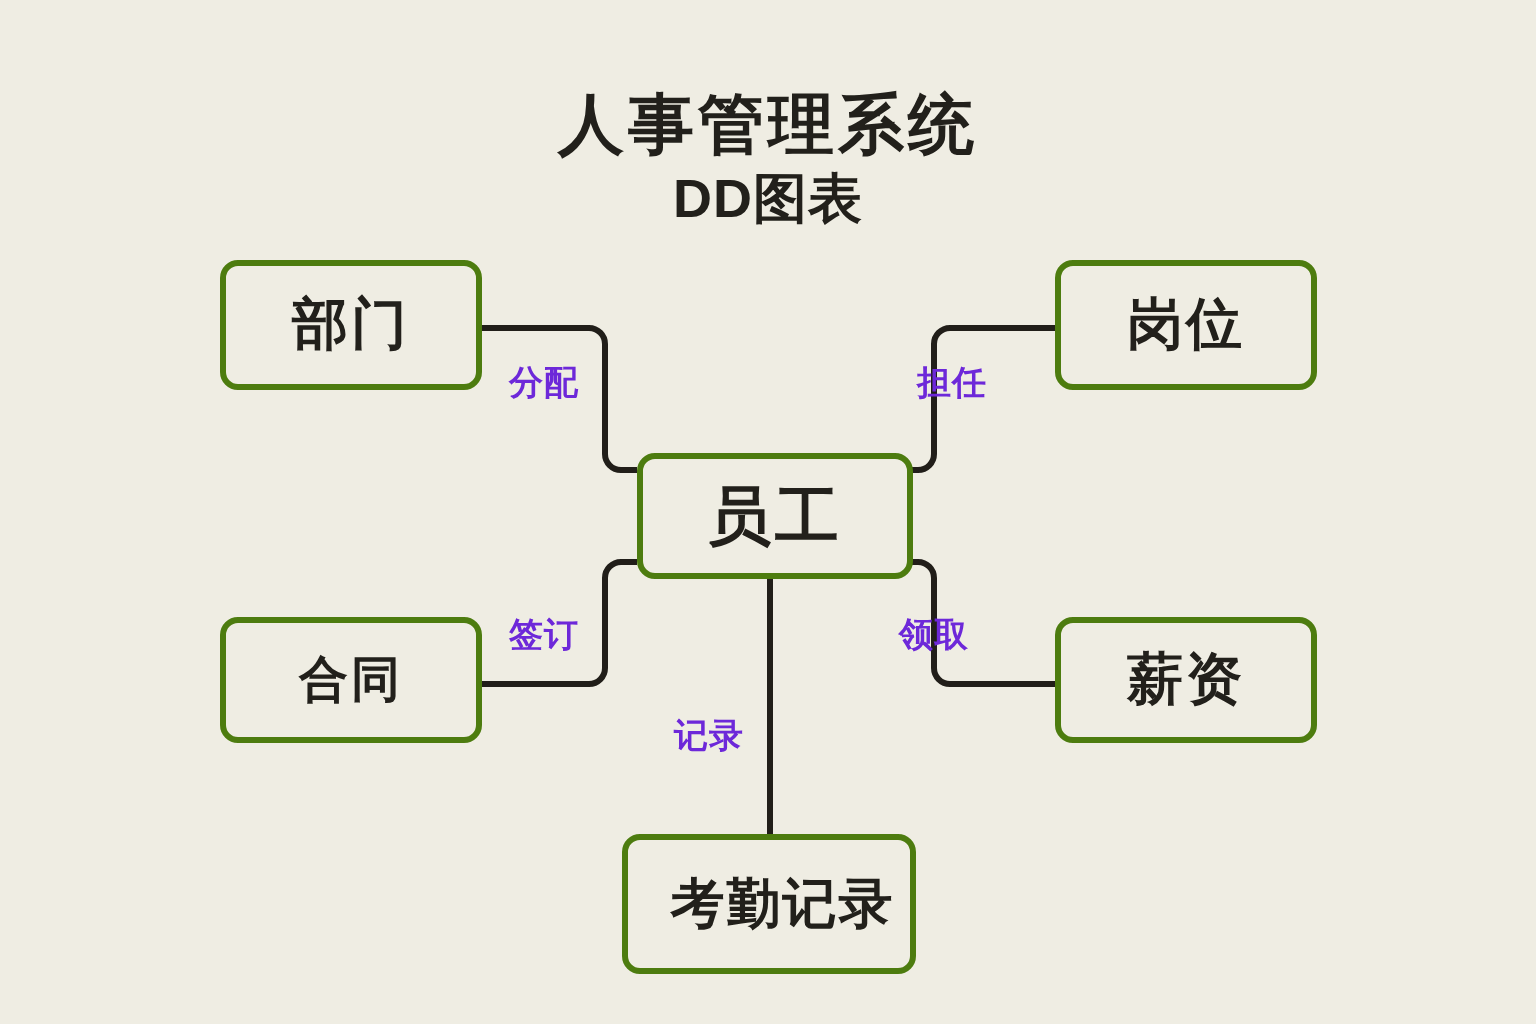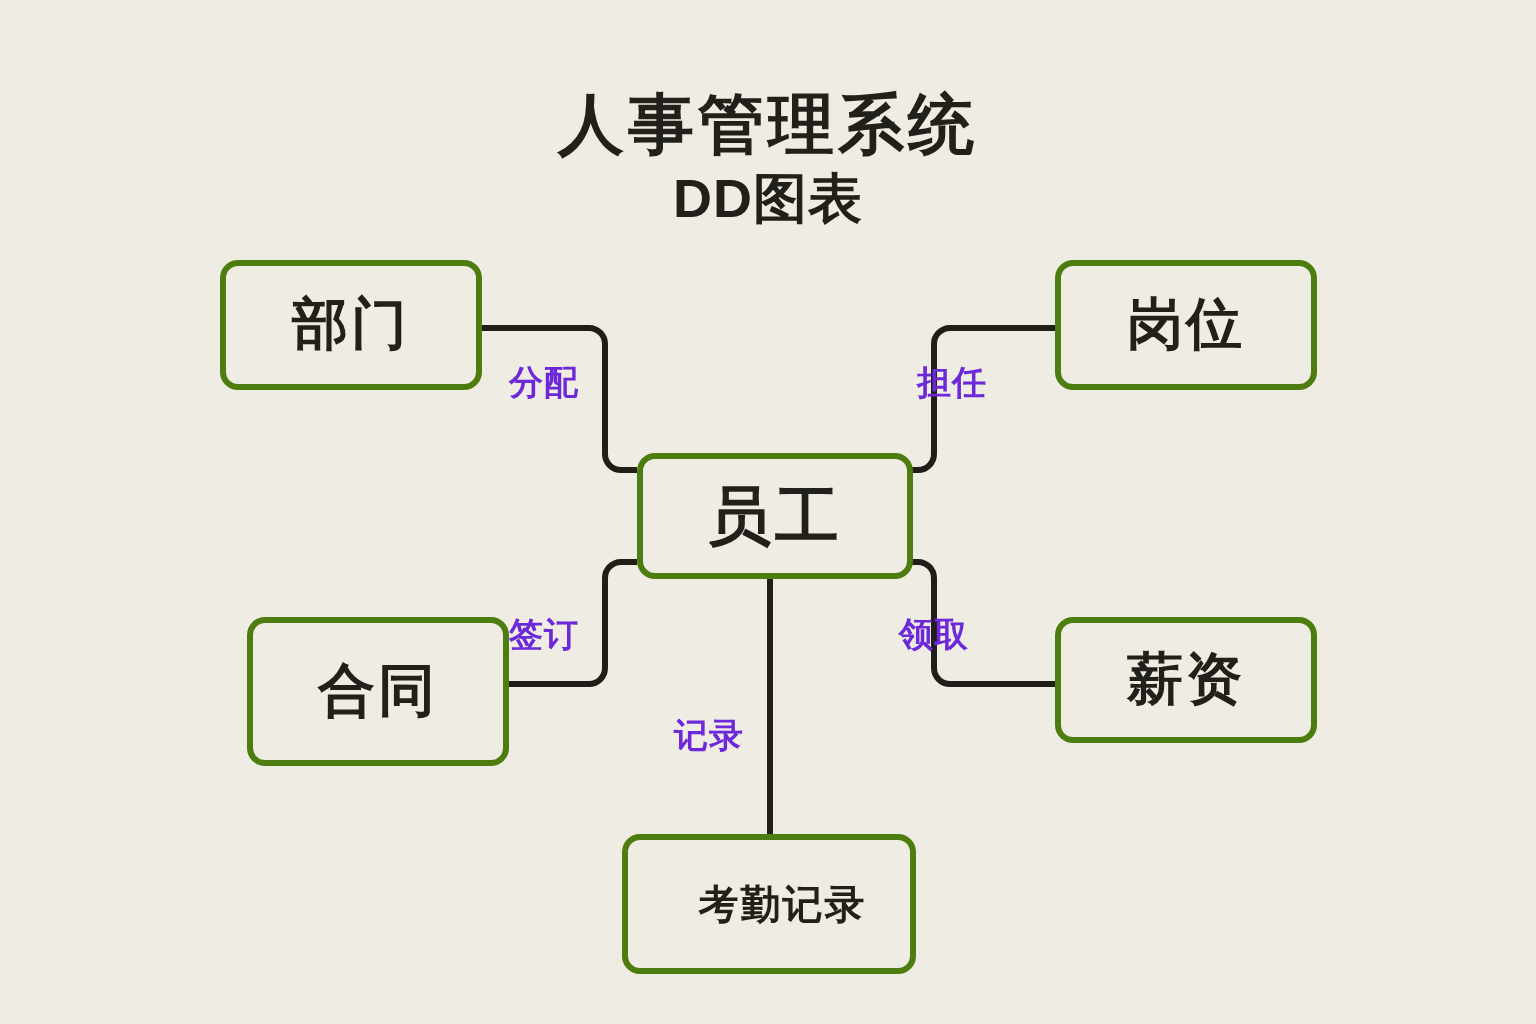--- a/index.html
+++ b/index.html
@@ -67,23 +67,23 @@
     color: #22201B;
     font-weight: 700;
     white-space: nowrap;
     z-index: 3;
   }
   .node-label { pointer-events: none; }
 
   #node-department { left: 220px; top: 260px;  width: 262px; height: 130px; font-size: 56px; letter-spacing: 3px; }
   #node-position   { left: 1055px; top: 260px; width: 262px; height: 130px; font-size: 56px; letter-spacing: 3px; text-align: center; }
   #node-employee   { left: 637px; top: 453px;  width: 276px; height: 126px; font-size: 64px; letter-spacing: 4px; }
-  #node-contract   { left: 220px; top: 617px;  width: 262px; height: 149px; font-size: 57px; letter-spacing: 3px; margin-left: 27px; }
+  #node-contract   { left: 220px; top: 617px;  width: 262px; height: 126px; font-size: 49px; letter-spacing: 3px; }
   #node-salary     { left: 1055px; top: 617px; width: 262px; height: 126px; font-size: 56px; letter-spacing: 3px; }
-  #node-attendance { left: 622px; top: 834px;  width: 294px; height: 140px; font-size: 40px; letter-spacing: 2px; padding-left: 27px; }
+  #node-attendance { left: 622px; top: 834px;  width: 294px; height: 140px; font-size: 54px; letter-spacing: 2px; padding-left: 27px; }
 
   
   .edge-label {
     position: absolute;
     color: #6d28d9;
     font-weight: 700;
     font-size: 34px;
     line-height: 38px;
     letter-spacing: 1px;
     white-space: nowrap;

